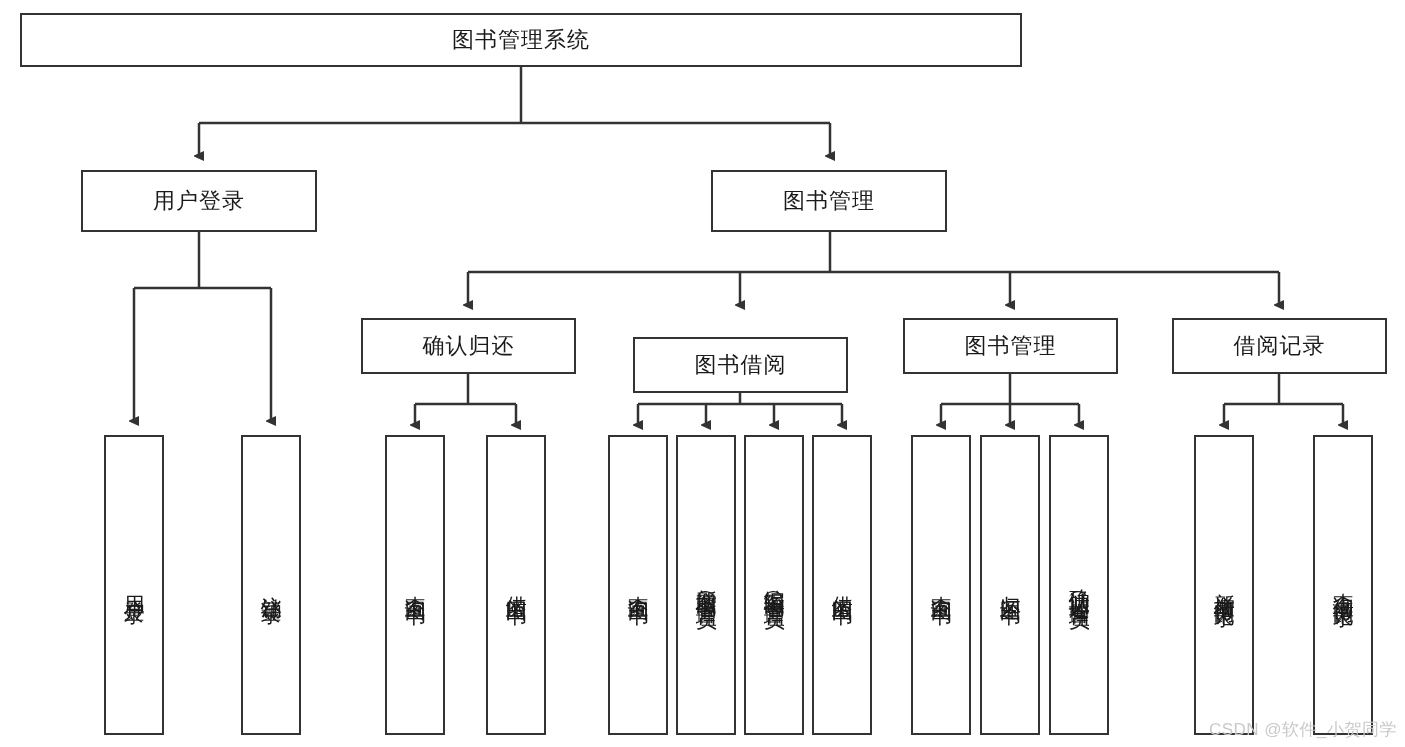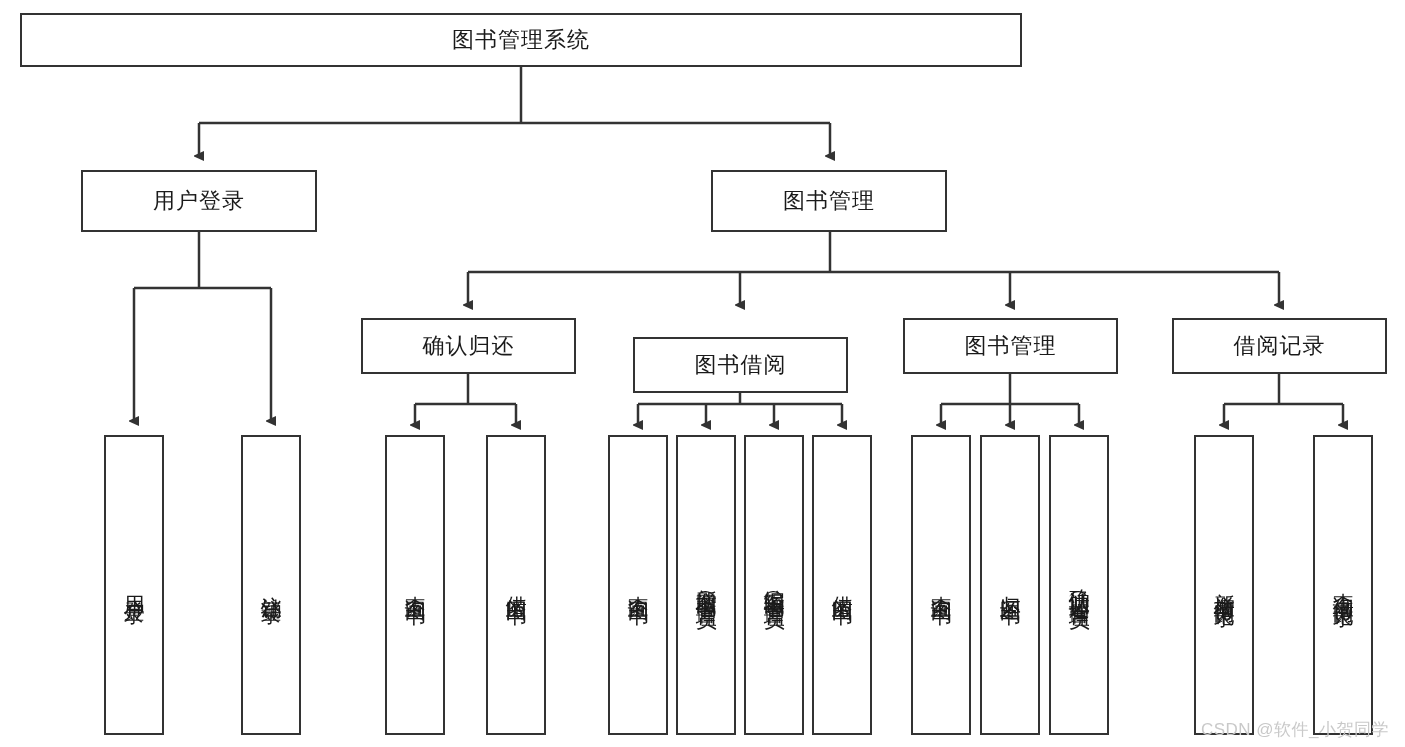--- a/index.html
+++ b/index.html
@@ -52,21 +52,21 @@
     justify-content: center;
     text-align: center;
   }
   .node.vert .label {
     writing-mode: vertical-rl;
     text-orientation: upright;
     white-space: normal;
   }
   #watermark {
     position: absolute;
-    right: 16px;
+    right: 8px;
     bottom: 6px;
     font-size: 17px;
     color: #c9c9c9;
     letter-spacing: 0.5px;
     z-index: 5;
     white-space: nowrap;
   }
 </style>
 </head>
 <body>

